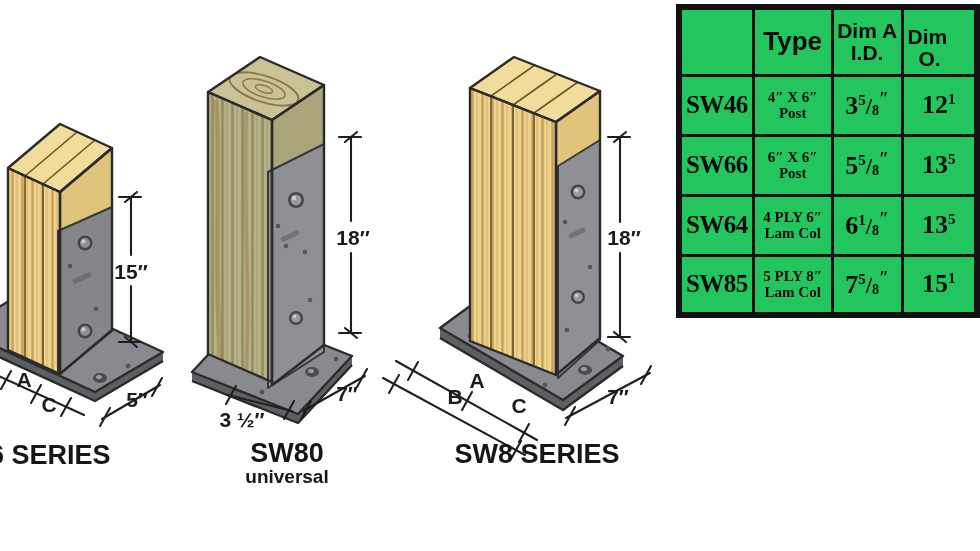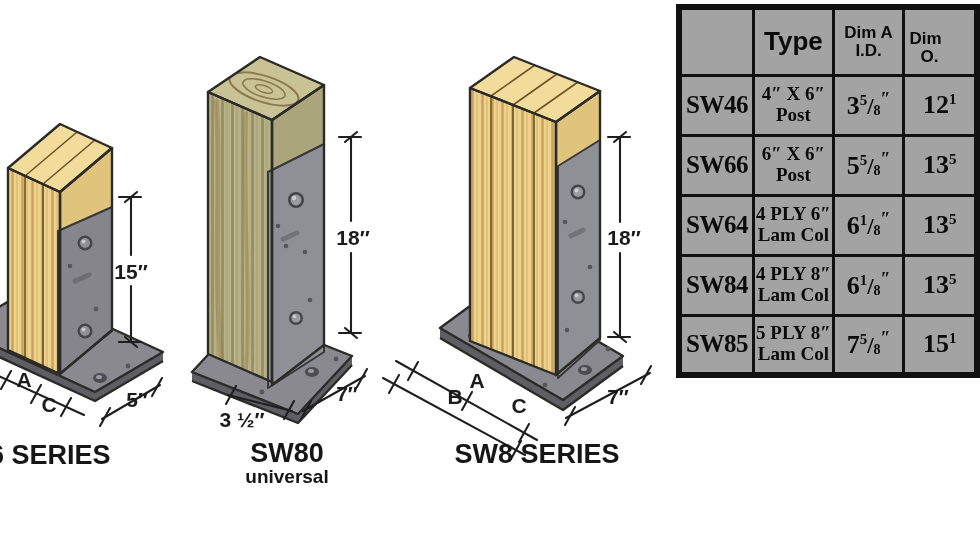--- a/index.html
+++ b/index.html
@@ -11,33 +11,33 @@
   #figures{position:absolute;left:0;top:0;}
   .outline{fill:none;stroke:#2b2b28;stroke-width:2.4;stroke-linejoin:round;}
   .dims line, .dims path, .dims use{stroke:#1f1f1f;stroke-width:2.1;stroke-linecap:round;fill:none;}
   .cap{font:700 27px "Liberation Sans",sans-serif;fill:#161616;}
   .cap2{font:700 19px "Liberation Sans",sans-serif;fill:#161616;}
   .dlbl{font:700 21px "Liberation Sans",sans-serif;fill:#1c1c1c;}
   
   .spec-table{
     position:absolute;left:676px;top:4px;
     border-collapse:collapse;table-layout:fixed;
-    background:#a3a3a3;color:#0b0b0b;
+    background:#22c55e;color:#0b0b0b;
   }
   .spec-table,.spec-table th,.spec-table td{border:3px solid #111;}
   .spec-table{border-width:6px;}
   .spec-table th,.spec-table td{
     text-align:center;vertical-align:middle;font-weight:700;padding:0;
   }
   .spec-table thead tr{height:68px;}
   .spec-table tbody tr{height:60px;font-family:Liberation Serif, serif;}
   .th-type{font-size:26px;}
-  .th-dim{font-size:17px;line-height:1.06;}
+  .th-dim{font-size:21px;line-height:1.06;}
   .cell-code{font-size:25px;letter-spacing:-0.5px;}
-  .cell-type{font-size:19px;line-height:1.1;}
+  .cell-type{font-size:15px;line-height:1.1;}
   .cell-dim{font-size:26px;}
   .fi{font-size:26px;}
   .fn{font-size:15px;vertical-align:9px;}
   .fs{font-size:23px;}
   .fd{font-size:14px;vertical-align:-1px;}
   .fu{font-size:18px;vertical-align:9px;}
   .col4-h1{text-align:left;padding-left:4px;margin-top:12px;}
   .col4-h2{text-align:left;padding-left:15px;}
   .col4-cell{text-align:left;padding-left:10px;margin-top:33px;}
 </style>
@@ -313,29 +313,20 @@
     <tr>
       <td class="cell-code">SW64</td>
       <td class="cell-type">
         <div>4 PLY 6″</div>
         <div>Lam Col</div>
       </td>
       <td class="cell-dim"><span class="fi">6</span><span class="fn">1</span><span class="fs">/</span><span class="fd">8</span><span class="fu">″</span></td>
       <td class="cell-dim col4-cell"><span class="fi">13</span><span class="fn">5</span></td>
     </tr>
     <tr>
-      <td class="cell-code">SW84</td>
-      <td class="cell-type">
-        <div>4 PLY 8″</div>
-        <div>Lam Col</div>
-      </td>
-      <td class="cell-dim"><span class="fi">6</span><span class="fn">1</span><span class="fs">/</span><span class="fd">8</span><span class="fu">″</span></td>
-      <td class="cell-dim col4-cell"><span class="fi">13</span><span class="fn">5</span></td>
-    </tr>
-    <tr>
       <td class="cell-code">SW85</td>
       <td class="cell-type">
         <div>5 PLY 8″</div>
         <div>Lam Col</div>
       </td>
       <td class="cell-dim"><span class="fi">7</span><span class="fn">5</span><span class="fs">/</span><span class="fd">8</span><span class="fu">″</span></td>
       <td class="cell-dim col4-cell"><span class="fi">15</span><span class="fn">1</span></td>
     </tr>
   </tbody>
 </table>

